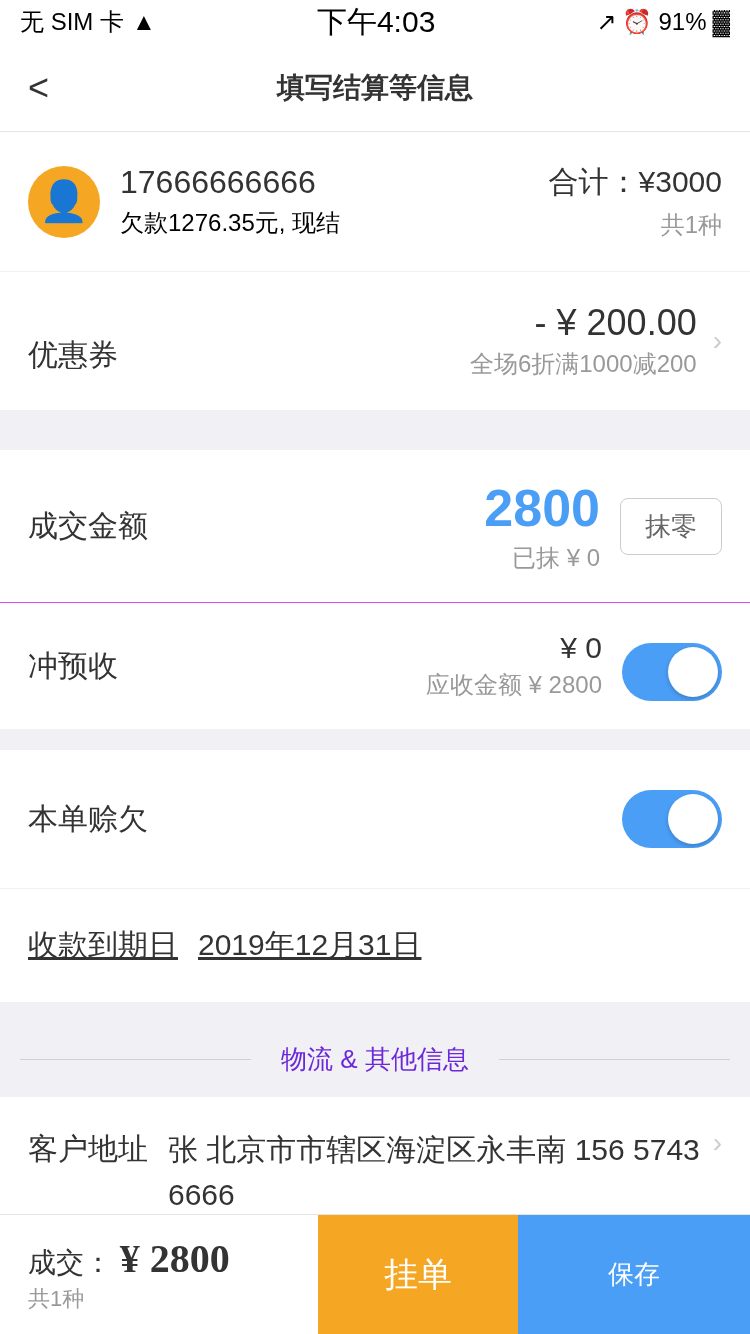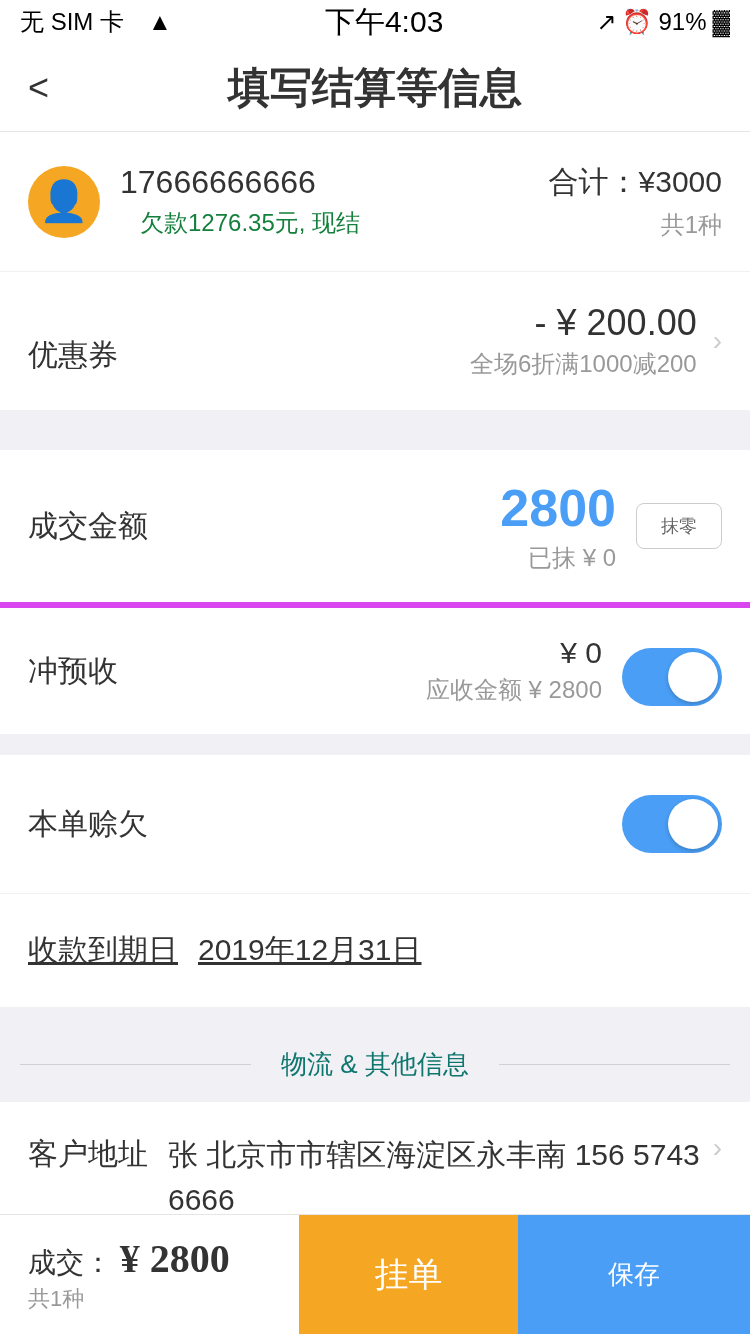--- a/index.html
+++ b/index.html
@@ -17,21 +17,21 @@
     .status-bar {
       height: 44px;
       background: #fff;
       display: flex;
       align-items: center;
       justify-content: space-between;
       padding: 0 20px;
       font-size: 24px;
       color: #000;
     }
-    .status-left { display: flex; align-items: center; gap: 24px; }
+    .status-left { display: flex; align-items: center; gap: 8px; }
     .status-center { font-size: 30px; font-weight: 500; }
     .status-right { display: flex; align-items: center; gap: 6px; font-size: 24px; }
 
     
     .nav-bar {
       height: 88px;
       background: #fff;
       display: flex;
       align-items: center;
       justify-content: center;
@@ -39,21 +39,21 @@
       border-bottom: 1px solid #e5e5e5;
     }
     .nav-back {
       position: absolute;
       left: 28px;
       font-size: 36px;
       color: #333;
       cursor: pointer;
     }
     .nav-title {
-      font-size: 42px;
+      font-size: 28px;
       font-weight: 600;
       color: #333;
     }
 
     
     .customer-card {
       background: #fff;
       padding: 30px 28px;
       display: flex;
       align-items: center;
@@ -66,21 +66,21 @@
       height: 72px;
       border-radius: 50%;
       background: #f5a623;
       display: flex;
       align-items: center;
       justify-content: center;
     }
     .avatar-icon { font-size: 40px; color: #fff; }
     .customer-info {}
     .customer-name { font-size: 32px; font-weight: 500; color: #333; }
-    .customer-debt { font-size: 24px; color: #15803d; margin-top: 6px; margin-left: 20px; }
+    .customer-debt { font-size: 24px; color: #000000; margin-top: 6px; }
     .customer-total { text-align: right; }
     .total-amount { font-size: 30px; color: #333; }
     .total-count { font-size: 24px; color: #999; margin-top: 6px; }
 
     
     .coupon-row {
       background: #fff;
       padding: 30px 28px;
       display: flex;
       align-items: center;
@@ -102,31 +102,31 @@
     
     .form-section {
       background: #fff;
       margin-bottom: 1px;
     }
     .form-row {
       padding: 28px;
       display: flex;
       align-items: center;
       justify-content: space-between;
-      border-bottom: 6px solid #d946ef;
+      border-bottom: 1px solid #d946ef;
     }
     .form-row:last-child { border-bottom: none; }
     .form-label { font-size: 30px; color: #333; }
     .form-value-area { display: flex; align-items: center; gap: 20px; }
     .deal-amount { font-size: 52px; font-weight: 600; color: #4a9ef5; }
     .round-btn {
       border: 1px solid #ccc;
       border-radius: 8px;
       padding: 10px 24px;
-      font-size: 18px;
+      font-size: 26px;
       color: #666;
       background: #fff;
       cursor: pointer;
     }
     .deal-sub { font-size: 24px; color: #999; text-align: right; margin-top: 4px; }
 
     .prepay-right { display: flex; align-items: flex-end; gap: 20px; }
     .prepay-values { text-align: right; }
     .prepay-amount { font-size: 30px; color: #333; }
     .prepay-desc { font-size: 24px; color: #999; margin-top: 4px; }
@@ -188,21 +188,21 @@
       justify-content: center;
     }
     .section-header-line {
       flex: 1;
       height: 1px;
       background: #d0d0d8;
       margin: 0 20px;
     }
     .section-header-text {
       font-size: 26px;
-      color: #0f766e;
+      color: #6d28d9;
       white-space: nowrap;
       padding: 0 10px;
     }
 
     
     .address-section {
       background: #fff;
       margin-bottom: 20px;
     }
     .address-row {
@@ -233,21 +233,21 @@
       align-items: center;
       border-top: 1px solid #e5e5e5;
     }
     .bottom-summary {
       flex: 1;
       padding: 0 28px;
     }
     .bottom-count { font-size: 22px; color: #999; margin-top: 2px; }
     .bottom-btns { display: flex; height: 100%; }
     .btn-pending {
-      width: 219px;
+      width: 200px;
       height: 100%;
       background: #f5a623;
       display: flex;
       align-items: center;
       justify-content: center;
       font-size: 34px;
       color: #fff;
       cursor: pointer;
     }
     .btn-save {

